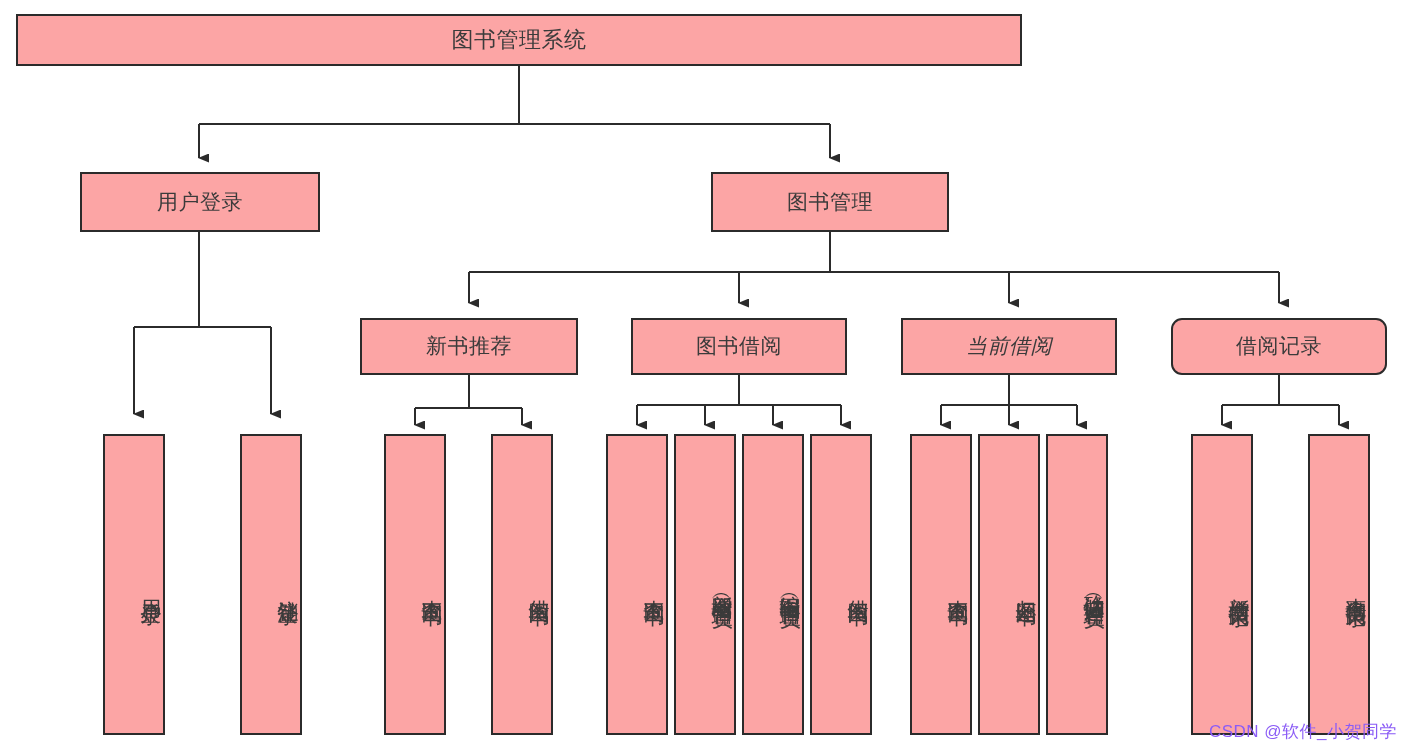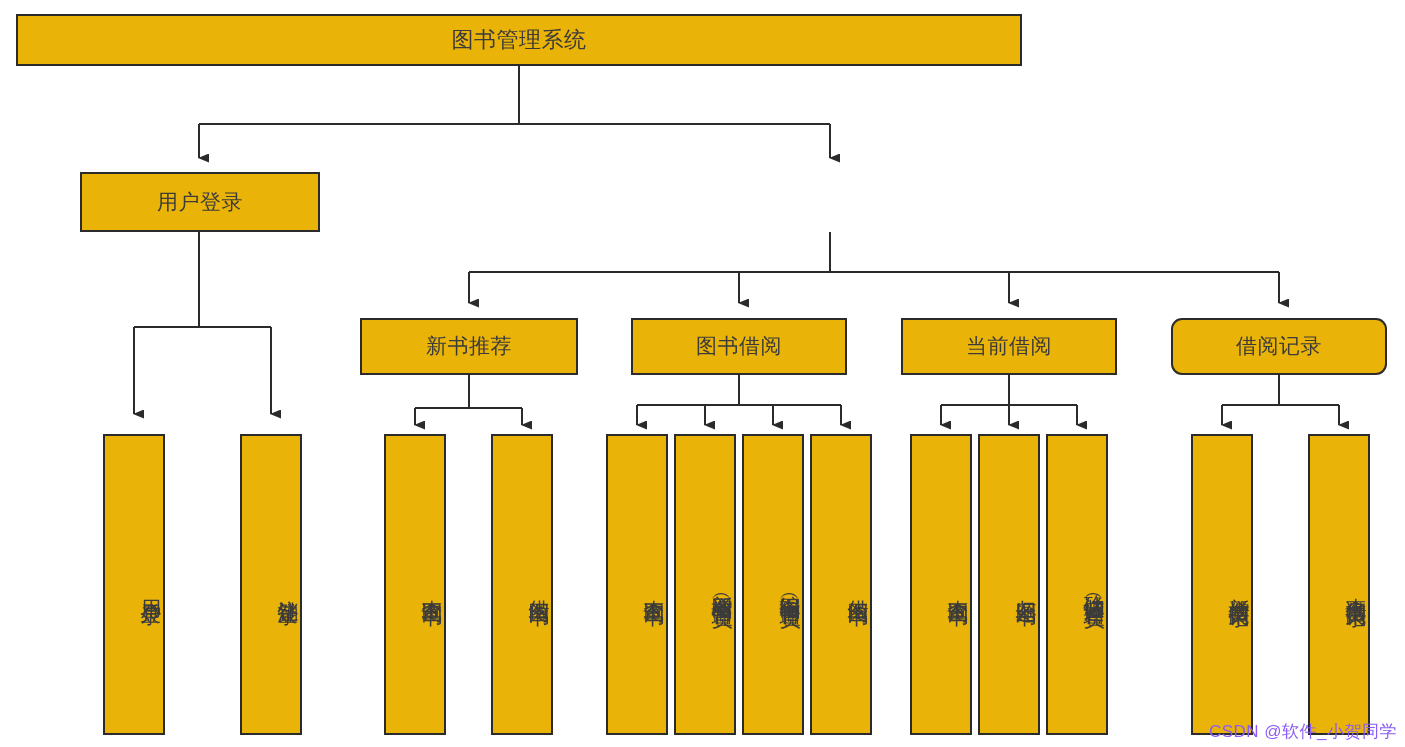--- a/index.html
+++ b/index.html
@@ -22,21 +22,21 @@
     position: absolute;
     left: 0;
     top: 0;
     width: 1405px;
     height: 747px;
     pointer-events: none;
   }
   .node {
     position: absolute;
     box-sizing: border-box;
-    background: #eab308;
+    background: #fca5a5;
     border: 2px solid #2b2b2b;
     display: flex;
     align-items: center;
     justify-content: center;
     color: #3b3b3b;
     line-height: 1.18;
   }
   .node.horiz {
     font-size: 21px;
     letter-spacing: 0.5px;
@@ -129,30 +129,33 @@
   </svg>
 
   <div class="node horiz root" style="left:16px; top:14px; width:1006px; height:52px;">
     <span class="node-label">图书管理系统</span>
   </div>
 
   <div class="node horiz" style="left:80px; top:172px; width:240px; height:60px;">
     <span class="node-label">用户登录</span>
   </div>
 
+  <div class="node horiz" style="left:711px; top:172px; width:238px; height:60px;">
+    <span class="node-label">图书管理</span>
+  </div>
 
   <div class="node horiz" style="left:631px; top:318px; width:216px; height:57px;">
     <span class="node-label">图书借阅</span>
   </div>
 
   <div class="node horiz" style="left:360px; top:318px; width:218px; height:57px;">
     <span class="node-label">新书推荐</span>
   </div>
 
-  <div class="node horiz" style="left:901px; top:318px; width:216px; height:57px;">
+  <div class="node horiz" style="left:901px; top:318px; width:216px; height:57px;font-style:italic;">
     <span class="node-label">当前借阅</span>
   </div>
 
   <div class="node horiz" style="left:1171px; top:318px; width:216px; height:57px;border-radius:11px;">
     <span class="node-label">借阅记录</span>
   </div>
 
   <div class="node vert" style="left:103px; top:434px; width:62px; height:301px;">
     <span class="node-label">用户登录</span>
   </div>

